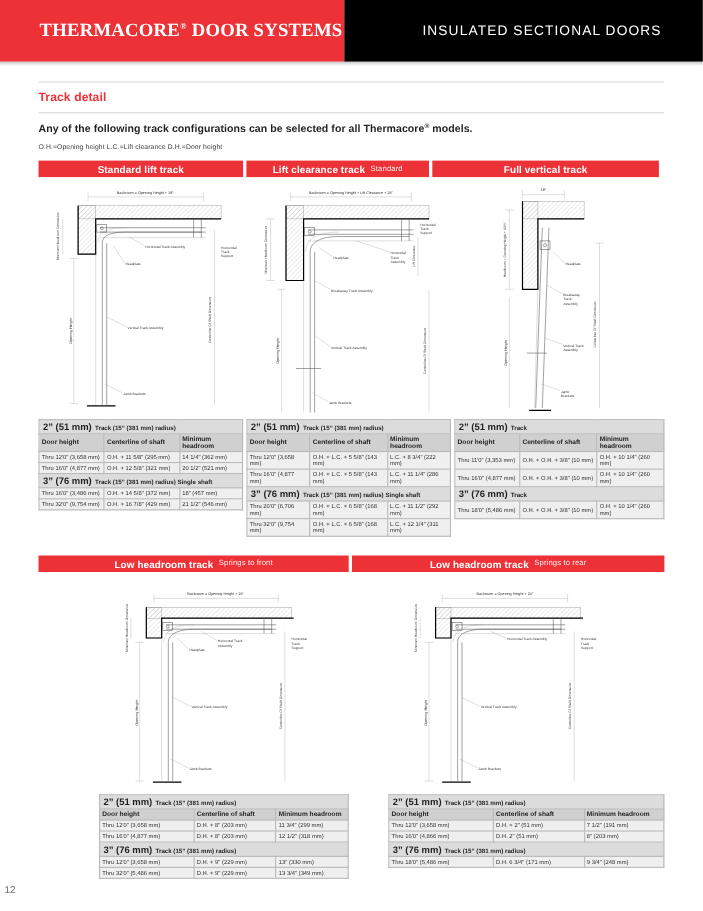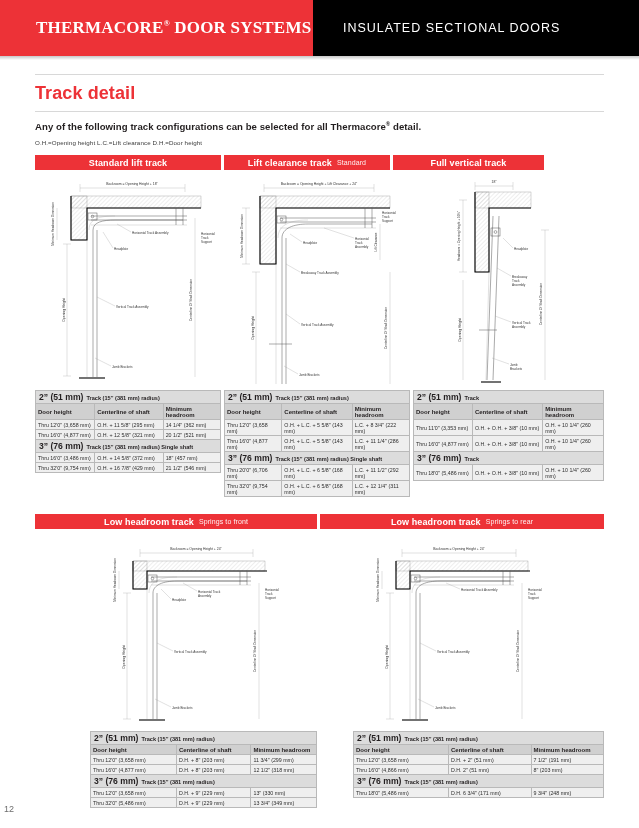--- a/index.html
+++ b/index.html
@@ -14,21 +14,21 @@
   }
 
   
   .masthead { display:flex; height: 56px; width:100%; }
   .mast-red {
     background:#ed3237; width:313px; height:100%;
     display:flex; align-items:center;
   }
   .mast-black {
     background:#000000; flex:1; height:100%;
-    display:flex; align-items:center;
+    display:flex; align-items:center;padding-left:41px;
   }
   .brand {
     color:#fff; font-family:"Liberation Serif", serif;
     font-weight:bold; font-size:17px; letter-spacing:.2px;
     padding-left:36px; white-space:nowrap;
   }
   .brand .sc { font-size:17px; }
   .brand sup { font-size:8px; vertical-align:super; }
   .mast-sub {
     color:#ffffff; font-size:12.5px; letter-spacing:1.0px;
@@ -37,21 +37,21 @@
   .mast-shadow {
     height:4px; width:100%;
     background:linear-gradient(to bottom, rgba(0,0,0,.22), rgba(0,0,0,0));
   }
 
   
   .page { padding: 0 35px; }
 
   .rule { height:1px; background:#d8d8d8; }
   .sec-title {
-    color:#ed3237; font-size:18px; font-weight:bold;
+    color:#ed3237; font-size:11px; font-weight:bold;
     padding:8px 0 7px 0; letter-spacing:.1px;
   }
   .intro {
     font-size:9.6px; font-weight:bold; padding:9px 0 0 0; letter-spacing:.05px;
   }
   .intro sup { font-size:6px; vertical-align:super; }
   .legend { font-size:6.2px; color:#3b3b3b; padding:7px 0 9px 0; letter-spacing:.1px; }
 
   
   .bandrow { display:flex; gap:3px; }
@@ -116,33 +116,33 @@
 </div>
 <div class="mast-shadow"></div>
 
 <div class="page">
 
   <div style="height:14px"></div>
   <div class="rule"></div>
   <div class="sec-title">Track detail</div>
   <div class="rule"></div>
 
-  <div class="intro"><span>Any of the following track configurations can be selected for all Thermacore</span><sup>®</sup><span> detail.</span></div>
+  <div class="intro"><span>Any of the following track configurations can be selected for all Thermacore</span><sup>®</sup><span> models.</span></div>
 
   <div class="legend">O.H.=Opening height   L.C.=Lift clearance   D.H.=Door height</div>
 
   <div class="bandrow">
     <div class="band" style="width:186px">
       <span>Standard lift track</span>
     </div>
     <div class="band" style="width:166px">
       <span>Lift clearance track</span>
       <span class="note">Standard</span>
     </div>
-    <div class="band" style="width:151px">
+    <div class="band" style="width:206px">
       <span>Full vertical track</span>
     </div>
   </div>
 
   <div class="diagrow">
 
     <div class="diagcell">
       <svg width="186" height="218" viewBox="0 0 186 218">
         <defs>
           <pattern id="hatchA" width="3" height="3" patternTransform="rotate(45)" patternUnits="userSpaceOnUse">

